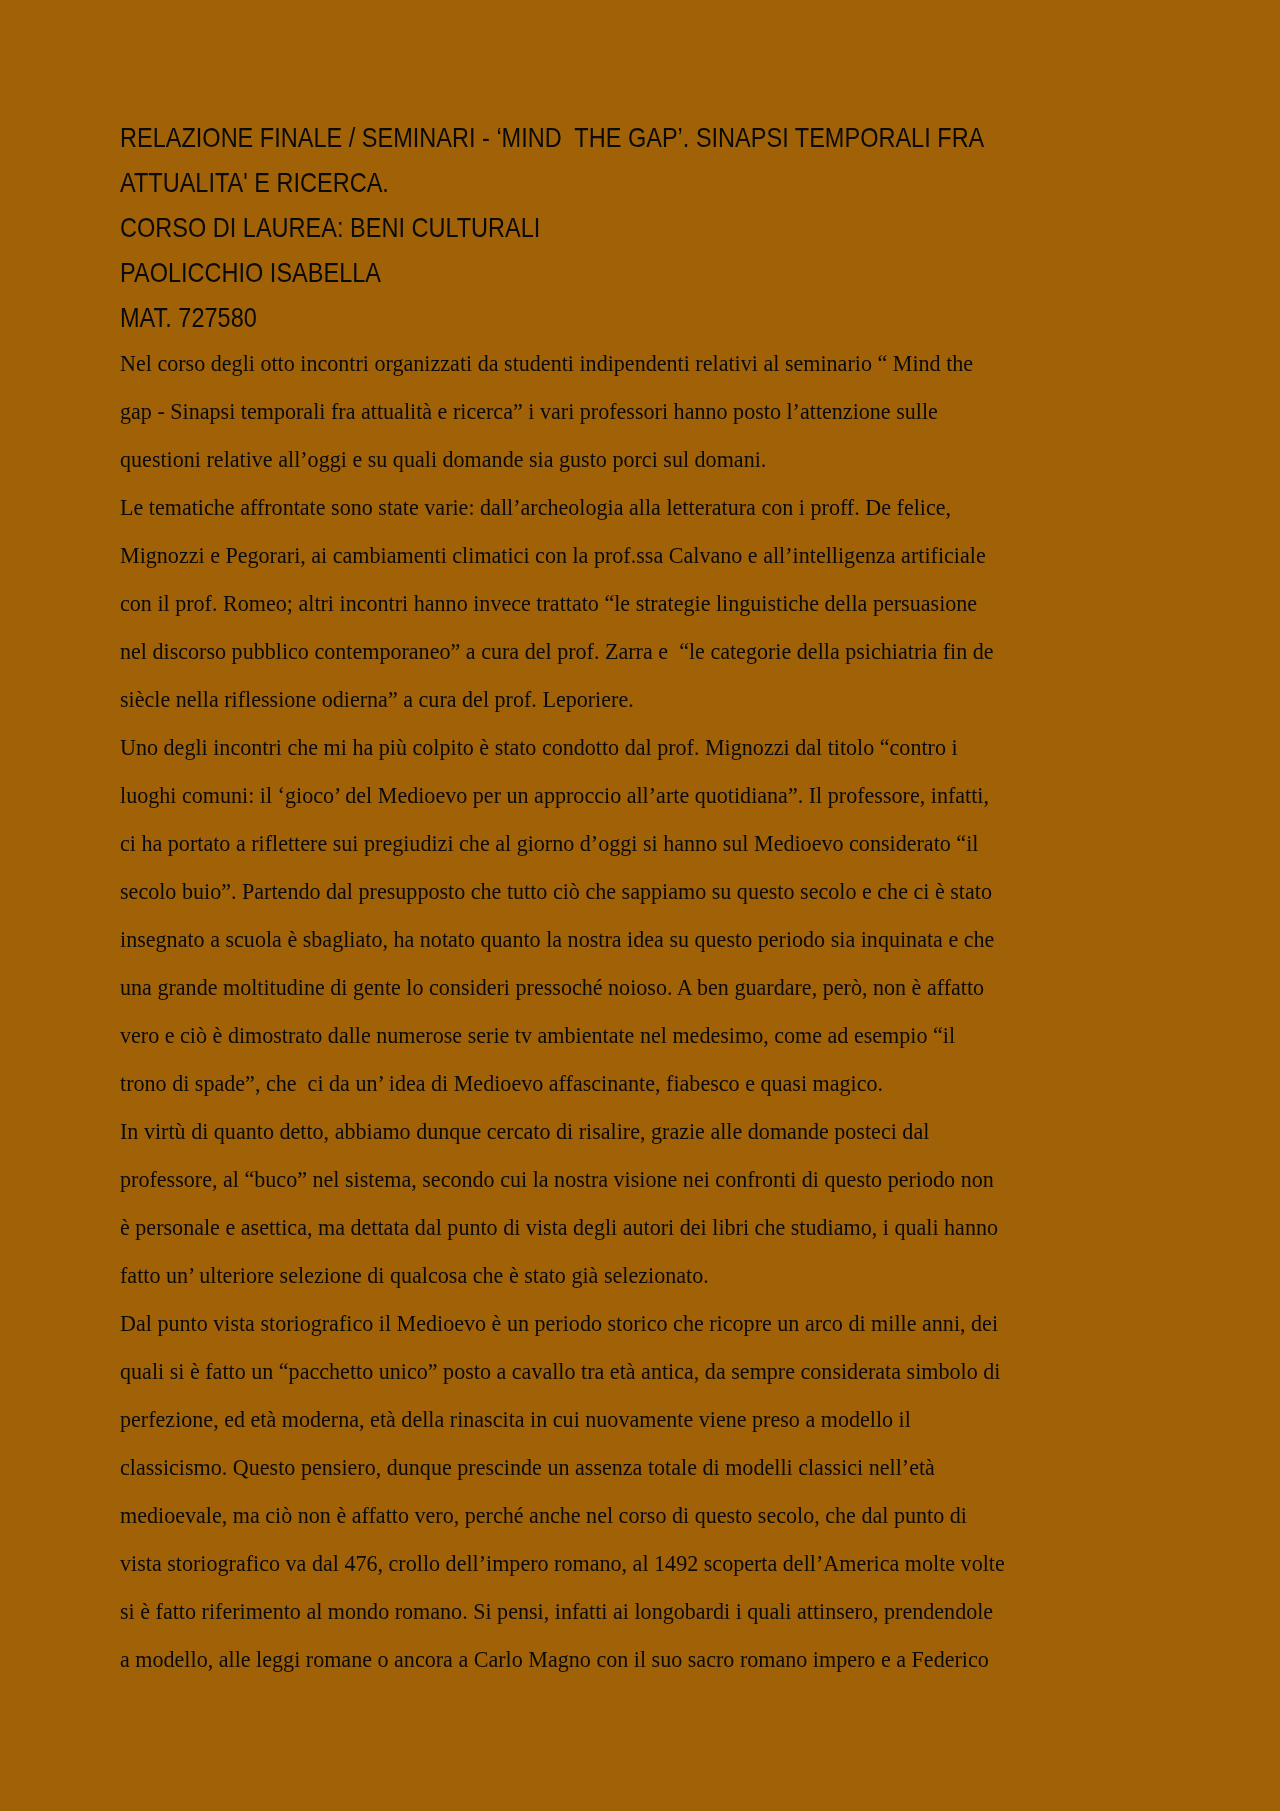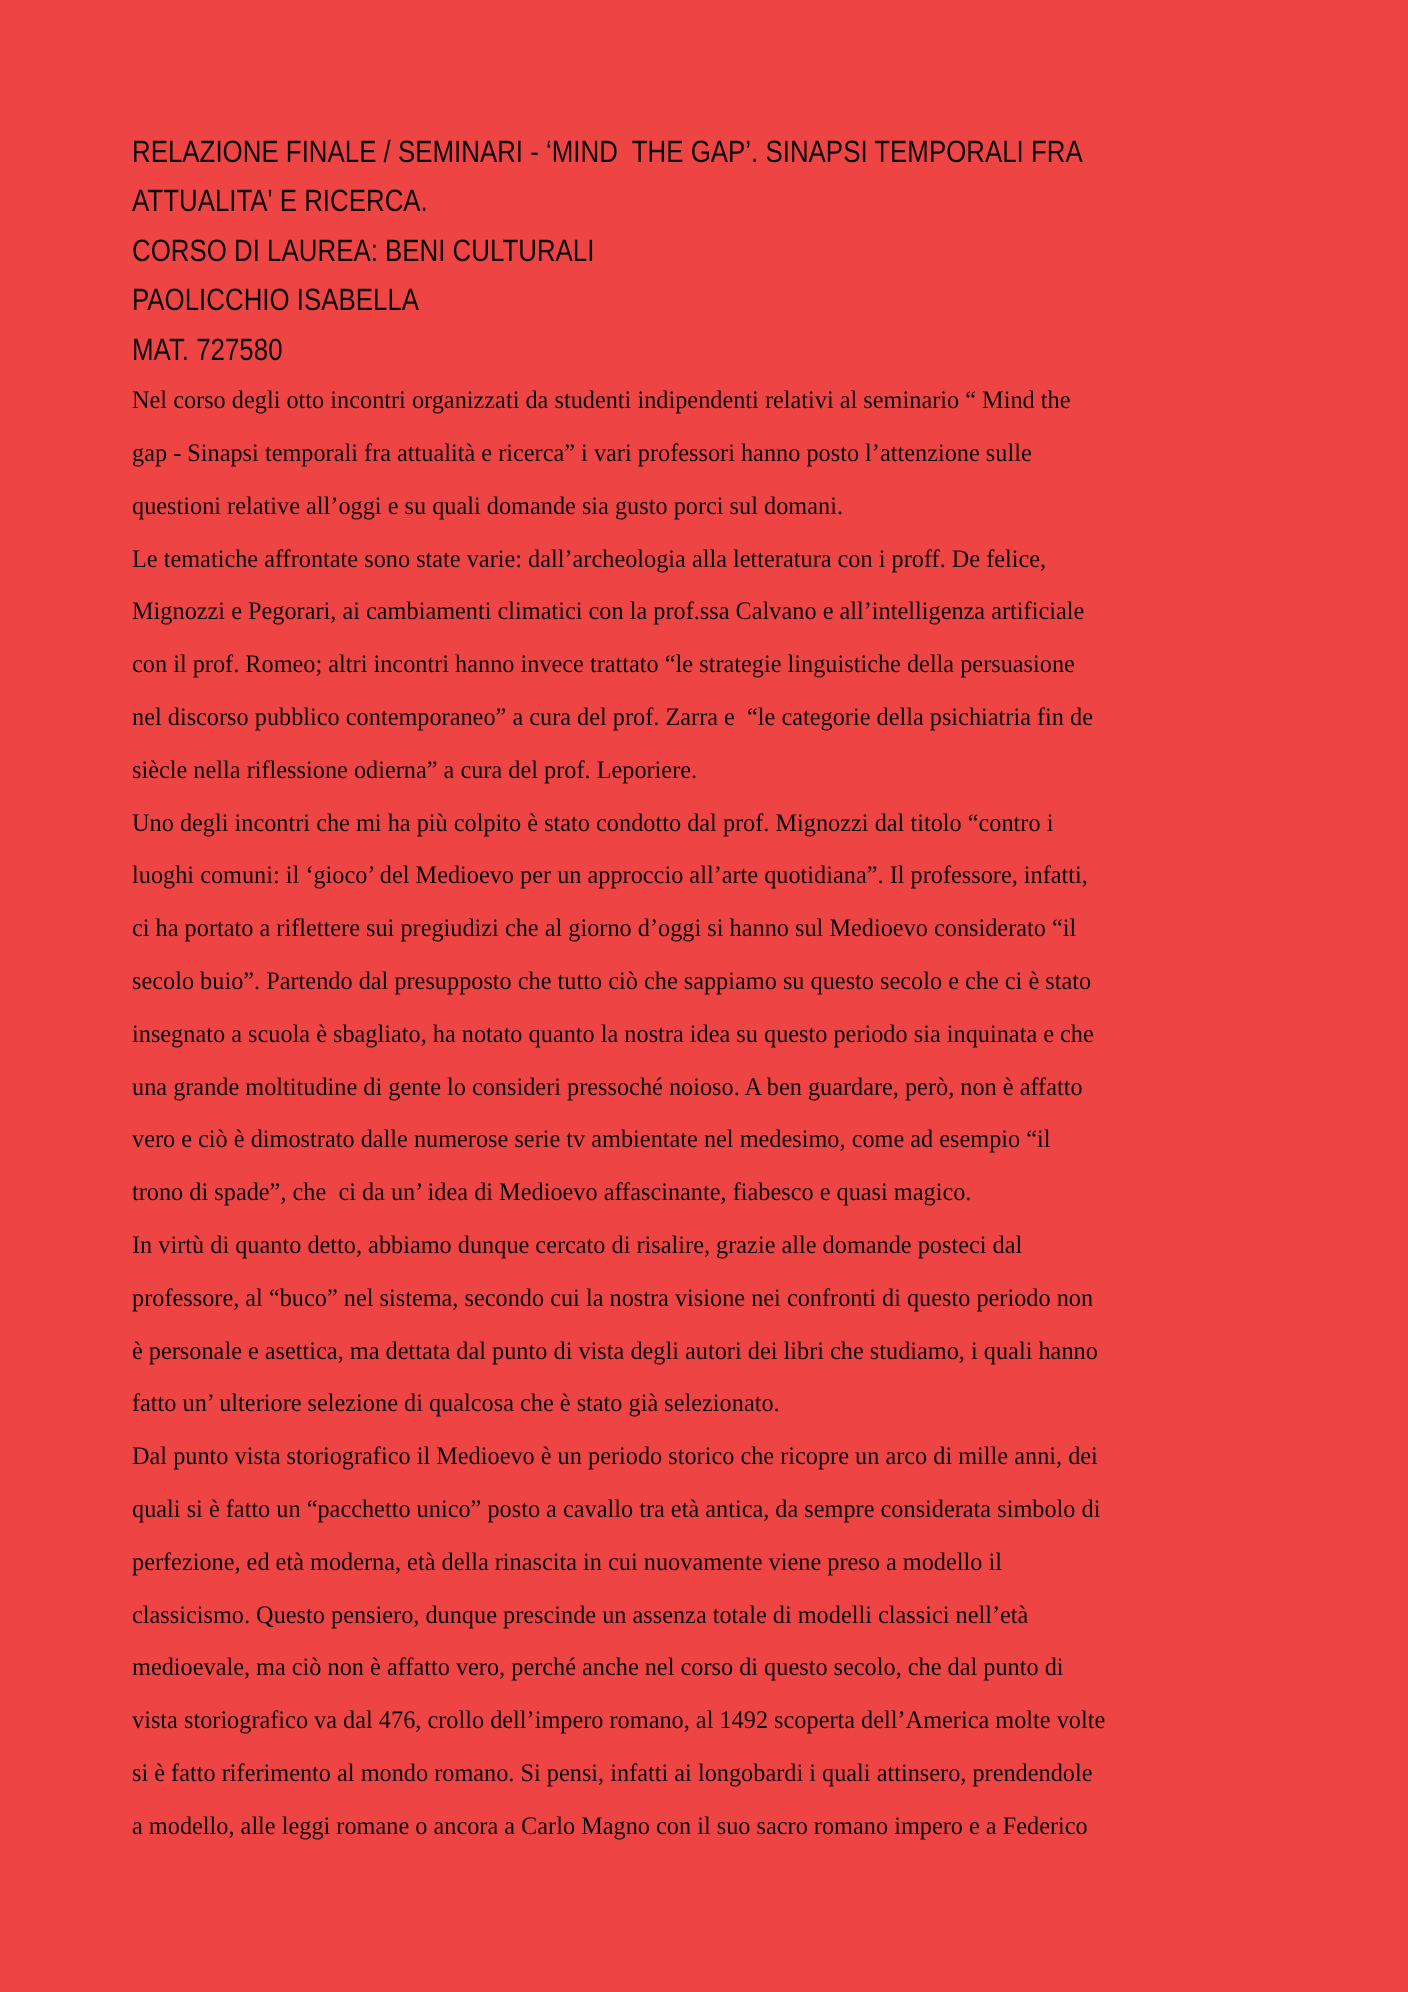--- a/index.html
+++ b/index.html
@@ -5,21 +5,21 @@
 <style>
   html, body {
     margin: 0;
     padding: 0;
     background: #ffffff;
   }
   .page {
     position: relative;
     width: 1280px;
     height: 1811px;
-    background: #ef4444;
+    background: #a16207;
     overflow: hidden;
     font-kerning: normal;
   }
   .doc-header {
     position: absolute;
     left: 120px;
     top: 115px;
     color: #0a0a0a;
     font-family: "Liberation Sans", sans-serif;
     font-size: 28px;

